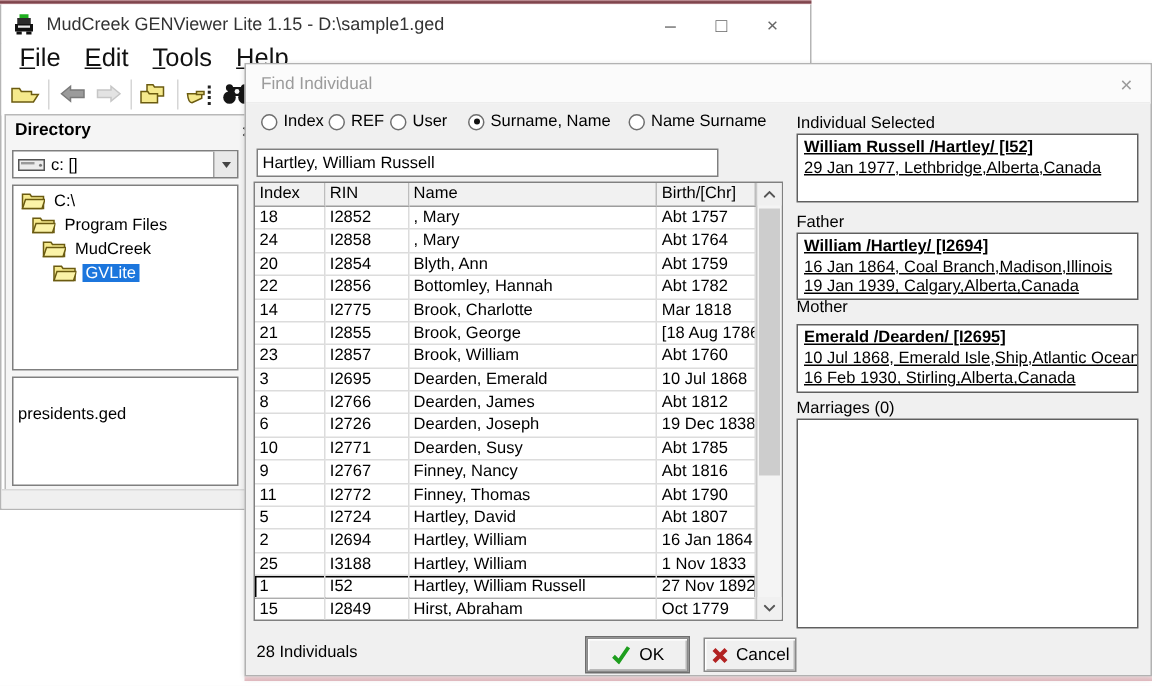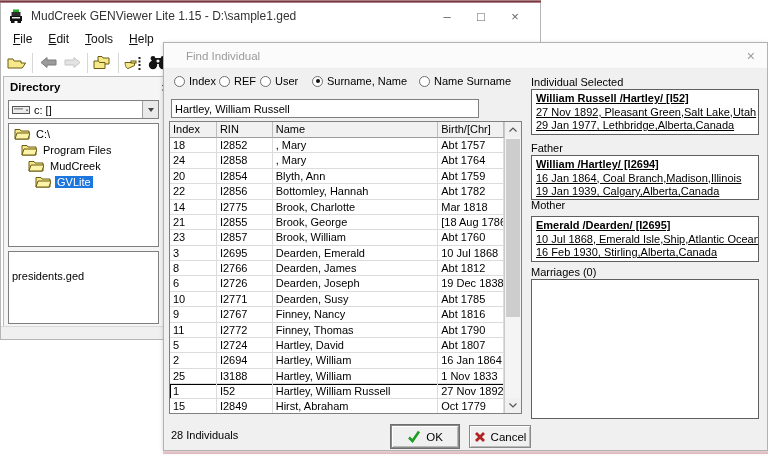--- a/index.html
+++ b/index.html
@@ -14,21 +14,21 @@
     background:#fff; border:1px solid #b5b5b5; border-top:none; }
   .titlebar { position:absolute; left:0; top:0; width:100%; height:26px; background:#fff;
     display:flex; align-items:center; }
   .app-icon { margin-left:7px; width:16px; height:16px; }
   .win-title { margin-left:7px; font-size:12px; color:#333; white-space:nowrap; }
   .win-controls { position:absolute; right:8px; top:0; height:26px; display:flex; }
   .win-btn { width:34px; height:26px; display:flex; align-items:center; justify-content:center;
     color:#666; font-size:13px; }
   .menubar { position:absolute; left:0; top:26px; width:100%; height:19px; background:#fff;
     display:flex; align-items:center; padding-left:4px; }
-  .menu-item { padding:0 8px; font-size:12px; color:#111; }
+  .menu-item { padding:0 8px; font-size:17px; color:#111; }
   .menu-item u { text-decoration:underline; }
   .toolbar { position:absolute; left:0; top:45px; width:100%; height:29px; background:#fff;
     display:flex; align-items:center; padding-left:4px; }
   .tb-icon { width:24px; height:20px; display:flex; align-items:center; justify-content:center; }
   .tb-sep { width:1px; height:20px; background:#d6d6d6; margin:0 3px; }
 
   
   .dir-panel { position:absolute; left:2px; top:73px; width:173px; height:252px;
     background:#f5f5f5; border:1px solid #b9b9b9; }
   .dir-header { position:absolute; left:0; top:0; width:100%; height:20px;
@@ -51,21 +51,21 @@
   .file-box { position:absolute; left:4px; top:174px; width:151px; height:73px;
     background:#fff; border:1px solid #7f7f7f; padding:18px 3px; }
   .statusbar { position:absolute; left:0; top:323px; width:537px; height:13px;
     background:#f0f0f0; border-top:1px solid #d9d9d9; }
 
   
   .dialog { position:absolute; left:163px; top:42px; width:605px; height:409px;
     background:#f0f0f0; border:1px solid #b2b2b2; box-shadow:0 1px 4px rgba(0,0,0,.18); }
   .dlg-titlebar { position:absolute; left:0; top:0; width:100%; height:26px; background:#fbfbfb;
     display:flex; align-items:center; border-bottom:1px solid #ededed; }
-  .dlg-title { margin-left:22px; font-size:11.5px; color:#9b9b9b; }
+  .dlg-title { margin-left:10px; font-size:11.5px; color:#9b9b9b; }
   .dlg-close { position:absolute; right:12px; top:5px; color:#9b9b9b; font-size:14px; }
   .dlg-body { position:absolute; left:0; top:26px; width:100%; height:383px; }
 
   .radio-row { position:absolute; left:0; top:6px; width:360px; height:18px; }
   .radio { position:absolute; display:flex; align-items:center; white-space:nowrap; }
   .radio:nth-child(1){ left:10px; } .radio:nth-child(2){ left:55px; }
   .radio:nth-child(3){ left:96px; } .radio:nth-child(4){ left:148px; }
   .radio:nth-child(5){ left:255px;justify-content:center; }
   .rb { width:11px; height:11px; border:1px solid #6e6e6e; border-radius:50%;
     background:#fff; margin-right:4px; position:relative; }
@@ -421,21 +421,20 @@
       <button class="btn btn-cancel">
         <svg width="12" height="12" viewBox="0 0 12 12">
           <path d="M2 2 L10 10 M10 2 L2 10" stroke="#b22222" stroke-width="2.8"></path>
         </svg>
         <span>Cancel</span>
       </button>
 
       <span class="rp-label lbl-is">Individual Selected</span>
       <div class="person-box box-is">
         <div class="p-name">William Russell /Hartley/ [I52]</div>
-        <div>27 Nov 1892, Pleasant Green,Salt Lake,Utah</div>
         <div>29 Jan 1977, Lethbridge,Alberta,Canada</div>
       </div>
 
       <span class="rp-label lbl-fa">Father</span>
       <div class="person-box box-fa">
         <div class="p-name">William /Hartley/ [I2694]</div>
         <div>16 Jan 1864, Coal Branch,Madison,Illinois</div>
         <div>19 Jan 1939, Calgary,Alberta,Canada</div>
       </div>
 

